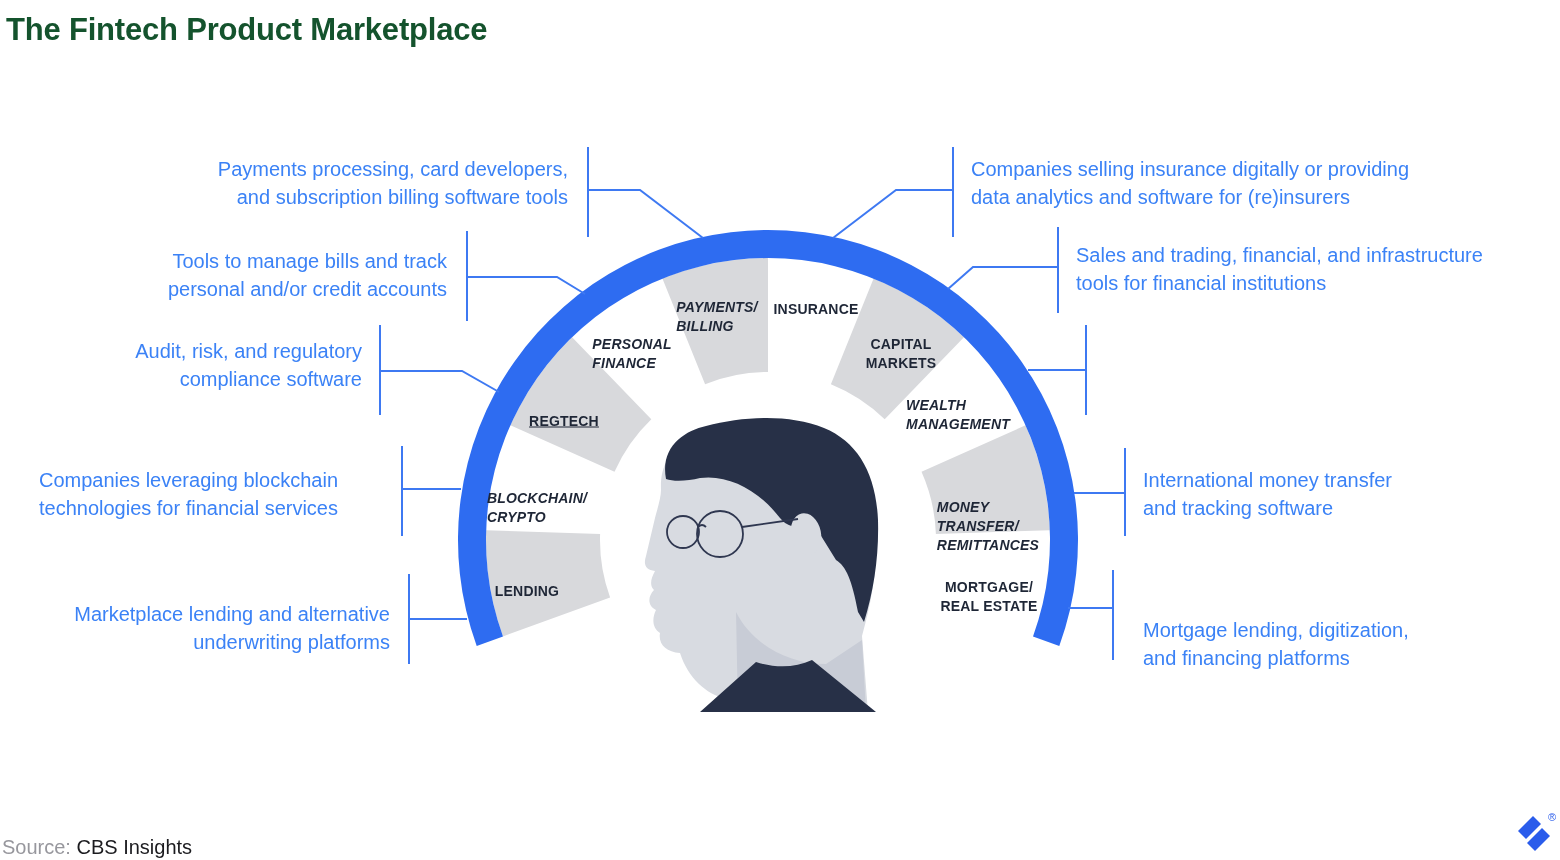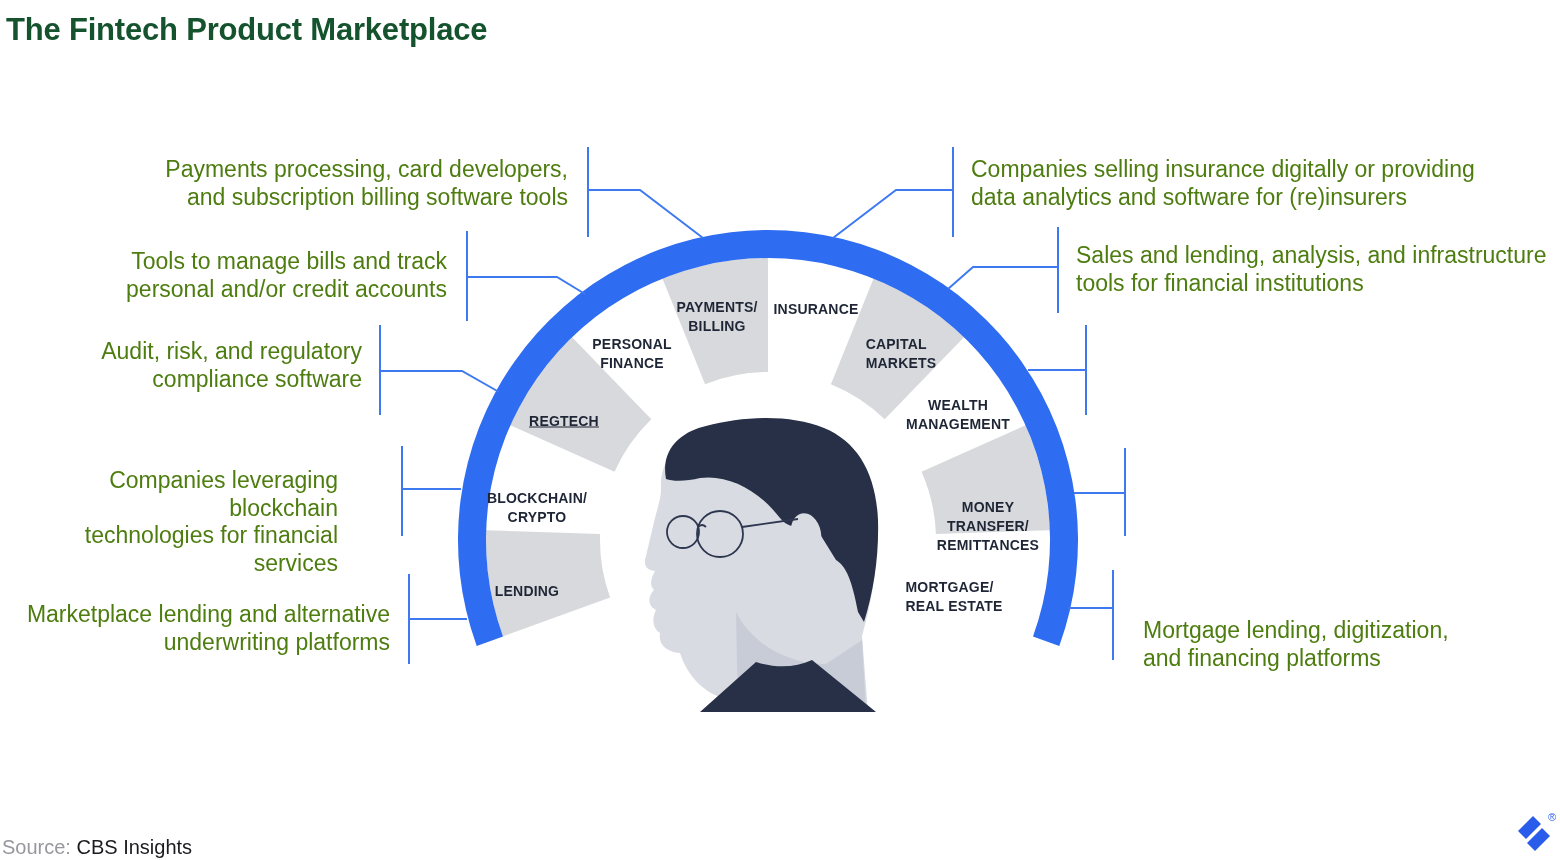--- a/index.html
+++ b/index.html
@@ -1,26 +1,26 @@
 <!DOCTYPE html>
 <html><head>
 <meta charset="utf-8">
 <style>
   html,body{margin:0;padding:0;background:#fff;}
   #stage{position:relative;width:1560px;height:860px;background:#fff;overflow:hidden;
          font-family:"Liberation Sans",sans-serif;}
   #art{position:absolute;left:0;top:0;width:1560px;height:860px;}
   .title{position:absolute;left:6px;top:12px;font-size:31px;font-weight:700;color:#14532d;
          letter-spacing:-.2px;white-space:pre-line;}
-  .anno{position:absolute;font-size:23px;line-height:27.5px;color:#4d7c0f;white-space:pre-line;}
+  .anno{position:absolute;font-size:20px;line-height:27.5px;color:#3b82f6;white-space:pre-line;}
   .anno.l{text-align:right;}
   .anno.r{text-align:left;}
   .seg-label{position:absolute;transform:translate(-50%,-50%);font-size:14px;font-weight:700;
-             color:#1e2636;line-height:19px;letter-spacing:.2px;white-space:pre-line;}
-  .seg-label.ra{text-align:center;}
+             color:#1e2636;line-height:19px;letter-spacing:.2px;white-space:pre-line;text-align:center;}
+  .seg-label.ra{text-align:left;font-style:italic;}
   .source{position:absolute;left:2px;top:836px;font-size:20px;color:#1b1b1f;}
   .source .muted{color:#97979d;}
 </style>
 </head>
 <body>
 
 <div id="stage">
 
   <svg id="art" viewBox="0 0 1560 860" xmlns="http://www.w3.org/2000/svg">
 
@@ -82,42 +82,44 @@
 personal and/or credit accounts</div>
   <div class="anno l" style="right:1198px;top:338px;">Audit, risk, and regulatory
 compliance software</div>
   <div class="anno l" style="right:1222px;top:467px;">Companies leveraging blockchain
 technologies for financial services</div>
   <div class="anno l" style="right:1170px;top:601px;">Marketplace lending and alternative
 underwriting platforms</div>
 
   <div class="anno r" style="left:971px;top:156px;">Companies selling insurance digitally or providing
 data analytics and software for (re)insurers</div>
-  <div class="anno r" style="left:1076px;top:242px;">Sales and lending, analysis, and infrastructure
+  <div class="anno r" style="left:1076px;top:242px;">Sales and trading, financial, and infrastructure
 tools for financial institutions</div>
+  <div class="anno r" style="left:1143px;top:467px;">International money transfer
+and tracking software</div>
   <div class="anno r" style="left:1143px;top:592px;margin-top:25px;">Mortgage lending, digitization,
 and financing platforms</div>
 
   <div class="seg-label" style="left:527px;top:591px;">LENDING</div>
   <div class="seg-label ra" style="left:537px;top:508px;">BLOCKCHAIN/
 CRYPTO</div>
   <div class="seg-label" style="left:564px;top:421px;text-decoration:underline;">REGTECH</div>
   <div class="seg-label ra" style="left:632px;top:354px;">PERSONAL
 FINANCE</div>
   <div class="seg-label ra" style="left:717px;top:317px;">PAYMENTS/
 BILLING</div>
   <div class="seg-label" style="left:816px;top:309px;">INSURANCE</div>
   <div class="seg-label" style="left:901px;top:354px;">CAPITAL
 MARKETS</div>
   <div class="seg-label ra" style="left:958px;top:415px;">WEALTH
 MANAGEMENT</div>
   <div class="seg-label ra" style="left:988px;top:526px;">MONEY
 TRANSFER/
 REMITTANCES</div>
-  <div class="seg-label" style="left:954px;top:597px;">MORTGAGE/
+  <div class="seg-label" style="left:989px;top:597px;">MORTGAGE/
 REAL ESTATE</div>
 
   <div class="source">
     <span class="muted">Source:</span>
     <span>CBS Insights</span>
   </div>
 
 </div>
 
 </body></html>

